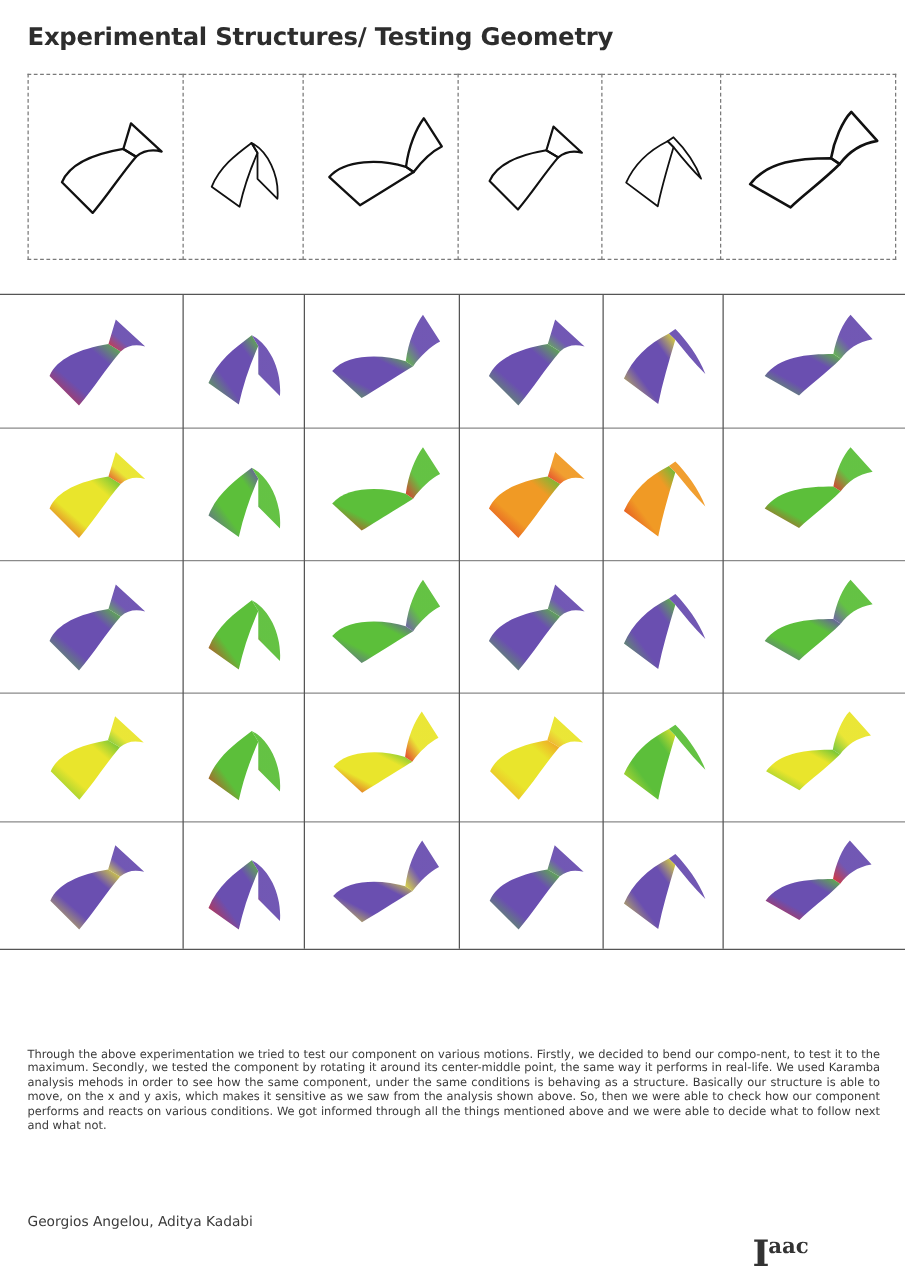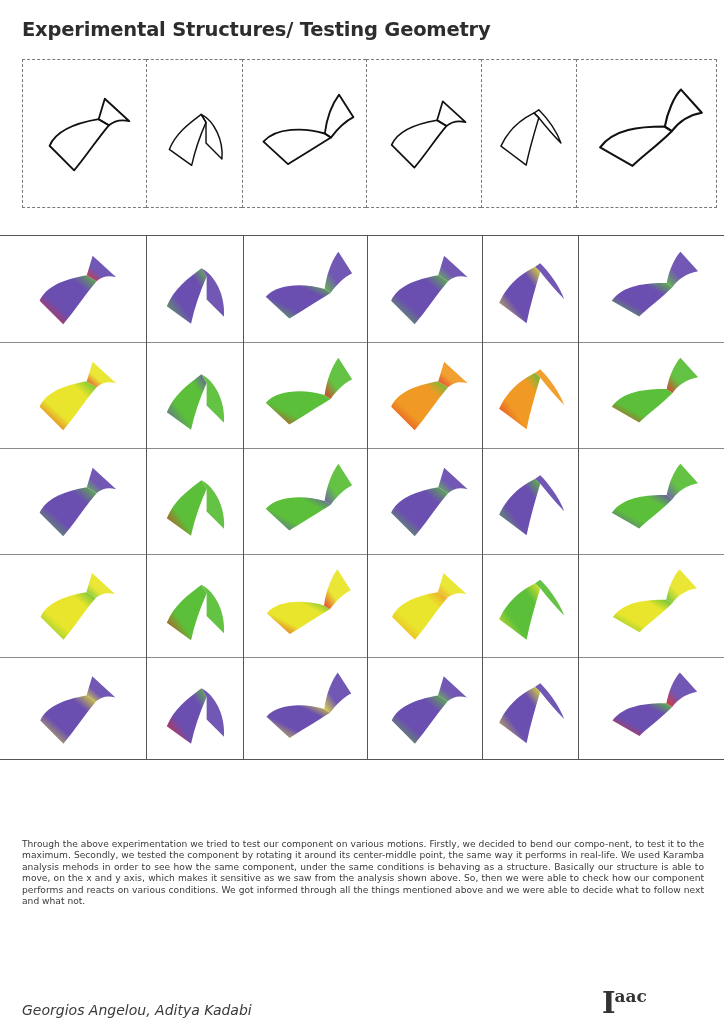--- a/index.html
+++ b/index.html
@@ -8,21 +8,21 @@
   .sketch-row { position:absolute; left:22px; top:59px; width:696px; height:149px; display:flex; }
   .sketch-cell { position:relative; height:147px; border-top:1.3px dashed #7a7a7a; border-bottom:1.3px dashed #7a7a7a; border-left:1.3px dashed #7a7a7a; box-sizing:content-box; }
   .sketch-cell:last-child { border-right:1.3px dashed #7a7a7a; }
   .sketch-cell svg { position:absolute; left:0; top:0; width:100%; height:100%; }
   .grid { position:absolute; left:0; top:235px; width:724px; height:525px; border-top:1.5px solid #555; border-bottom:1.5px solid #555; box-sizing:border-box; }
   .hline { position:absolute; left:0; width:724px; height:0; border-top:1.5px solid #8a8a8a; }
   .vline { position:absolute; top:0; height:100%; width:0; border-left:1.3px solid #555; }
   .gcell { position:absolute; overflow:hidden; }
   .gcell svg { position:absolute; left:0; top:0; width:100%; height:100%; }
   .desc { position:absolute; left:22px; top:839px; width:682px; font-size:9.15px; line-height:11.4px; color:#3a3a3a; text-align:justify; }
-  .authors { position:absolute; left:22px; top:1002px; font-size:14px; color:#3a3a3a;font-style:italic; }
+  .authors { position:absolute; left:22px; top:971px; font-size:11px; color:#3a3a3a; }
   .logo { position:absolute; left:602px; top:986px; font-family:"DejaVu Serif", serif; font-weight:bold; color:#333; white-space:nowrap; }
   .logo .big { font-size:29px; letter-spacing:-1px; }
   .logo .sup { font-size:17px; vertical-align:11px; letter-spacing:0px; }
 </style>
 </head>
 <body>
 
 <div class="title">Experimental Structures/ Testing Geometry</div>
 
 <div class="sketch-row" id="sketch-row">

